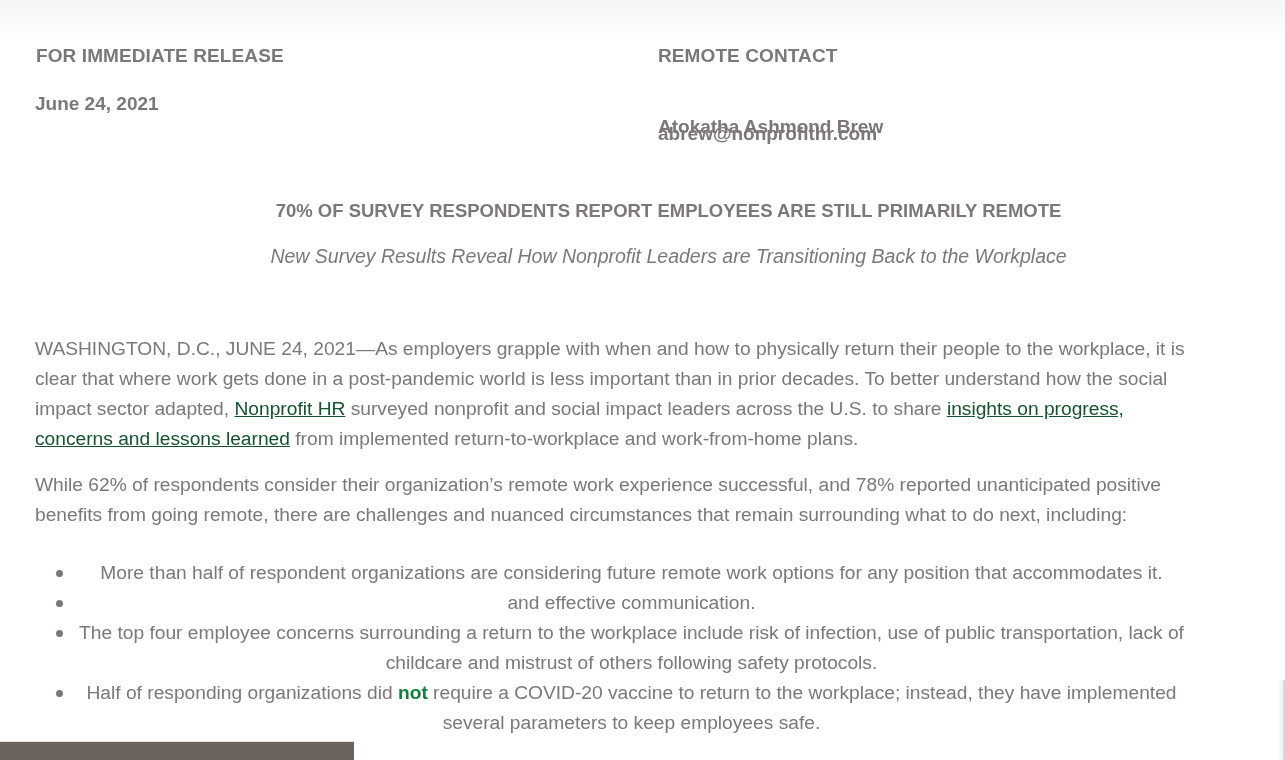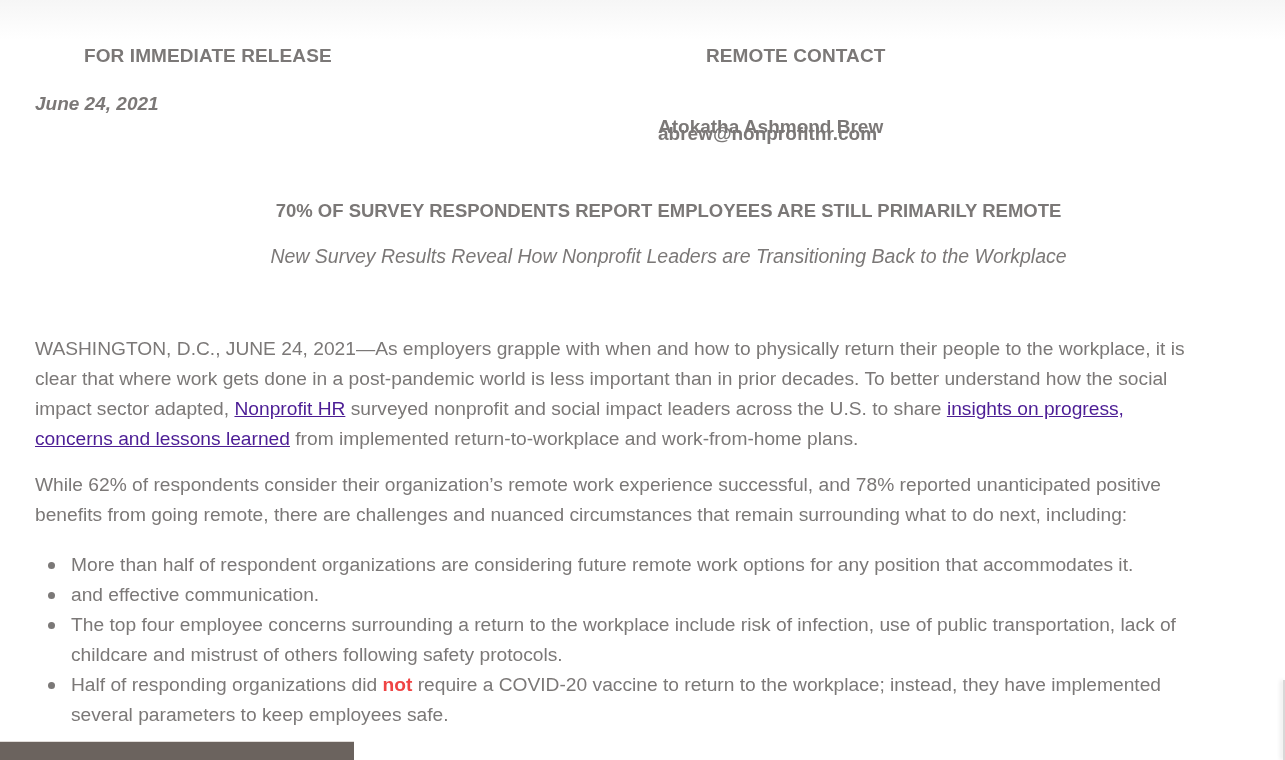--- a/index.html
+++ b/index.html
@@ -9,42 +9,41 @@
     font-family:"Liberation Sans", sans-serif;
     color:#7b7877;
   }
   .top-fade {
     position:absolute; left:0; top:0; width:1285px; height:40px;
     background:linear-gradient(#f6f6f6, #ffffff);
   }
   .hdr-label {
     position:absolute; font-weight:bold; font-size:19px; letter-spacing:0.1px;
     color:#7b7877;
-    margin-left:48px;
   }
   .hdr-val {
     position:absolute; font-weight:bold; font-size:19px; color:#7b7877;
   }
   .headline {
     position:absolute; left:0; width:1337px; top:200px; text-align:center;
     font-weight:bold; font-size:18.5px; color:#7b7877;
   }
   .subhead {
     position:absolute; left:0; width:1337px; top:245px; text-align:center;
     font-style:italic; font-size:19.5px; color:#7b7877;
   }
   .body {
     position:absolute; left:35px; width:1280px; font-size:19.2px; line-height:30px;
     color:#7b7877; white-space:nowrap;
   }
   .body .line { display:block; height:30px; }
-  a.link { color:#4c1d95; text-decoration:underline; }
+  a.link { color:#14532d; text-decoration:underline; }
   ul.bullets {
-    position:absolute; left:35px; top:546px; margin:4px; padding:0; list-style:none;
-    font-size:19.2px; line-height:30px; white-space:nowrap;
+    position:absolute; left:35px; top:546px; margin:12px; padding:0; list-style:none;
+    font-size:19.2px; line-height:30px; white-space:nowrap;text-align:center;
   }
   ul.bullets li { position:relative; padding-left:32px; }
   ul.bullets li .dot {
     position:absolute; left:9px; top:12px; width:7px; height:7px; border-radius:50%;
     background:#7b7877;
   }
   ul.bullets li .line { display:block; height:30px; }
   .bottom-bar {
     position:absolute; left:0; top:741px; width:354px; height:19px;
     background:#6b635e; border-top:1px solid #e0dcd9;
@@ -53,21 +52,21 @@
     position:absolute; left:1283px; top:680px; width:2px; height:80px;
     background:#d8d8d8; box-shadow:-2px 0 4px rgba(0,0,0,0.15);
   }
 </style>
 </head>
 <body>
 
 <div class="top-fade"></div>
 
 <div class="hdr-label" style="left:36px; top:45px;">FOR IMMEDIATE RELEASE</div>
-<div class="hdr-val" style="left:35px; top:93px;font-style:italic;">June 24, 2021</div>
+<div class="hdr-val" style="left:35px; top:93px;">June 24, 2021</div>
 
 <div class="hdr-label" style="left:658px; top:45px;">REMOTE CONTACT</div>
 <div class="hdr-val" style="left:658px; top:93px;margin-top:23px;">Atokatha Ashmond Brew</div>
 <div class="hdr-val" style="left:658px; top:123px;text-align:center;">abrew@nonprofithr.com</div>
 
 <div class="headline">70% OF SURVEY RESPONDENTS REPORT EMPLOYEES ARE STILL PRIMARILY REMOTE</div>
 <div class="subhead">New Survey Results Reveal How Nonprofit Leaders are Transitioning Back to the Workplace</div>
 
 <div class="body" style="top:334px;">
   <span class="line">WASHINGTON, D.C., JUNE 24, 2021—As employers grapple with when and how to physically return their people to the workplace, it is</span>
@@ -90,19 +89,19 @@
     <span class="dot"></span>
     <span class="line">and effective communication.</span>
   </li>
   <li>
     <span class="dot"></span>
     <span class="line">The top four employee concerns surrounding a return to the workplace include risk of infection, use of public transportation, lack of</span>
     <span class="line">childcare and mistrust of others following safety protocols.</span>
   </li>
   <li>
     <span class="dot"></span>
-    <span class="line"><span>Half of responding organizations did </span><b style="color:#ef4444">not</b><span> require a COVID-20 vaccine to return to the workplace; instead, they have implemented</span></span>
+    <span class="line"><span>Half of responding organizations did </span><b style="color:#15803d">not</b><span> require a COVID-20 vaccine to return to the workplace; instead, they have implemented</span></span>
     <span class="line">several parameters to keep employees safe.</span>
   </li>
 </ul>
 
 <div class="bottom-bar"></div>
 <div class="edge-widget"></div>
 
 </body></html>

